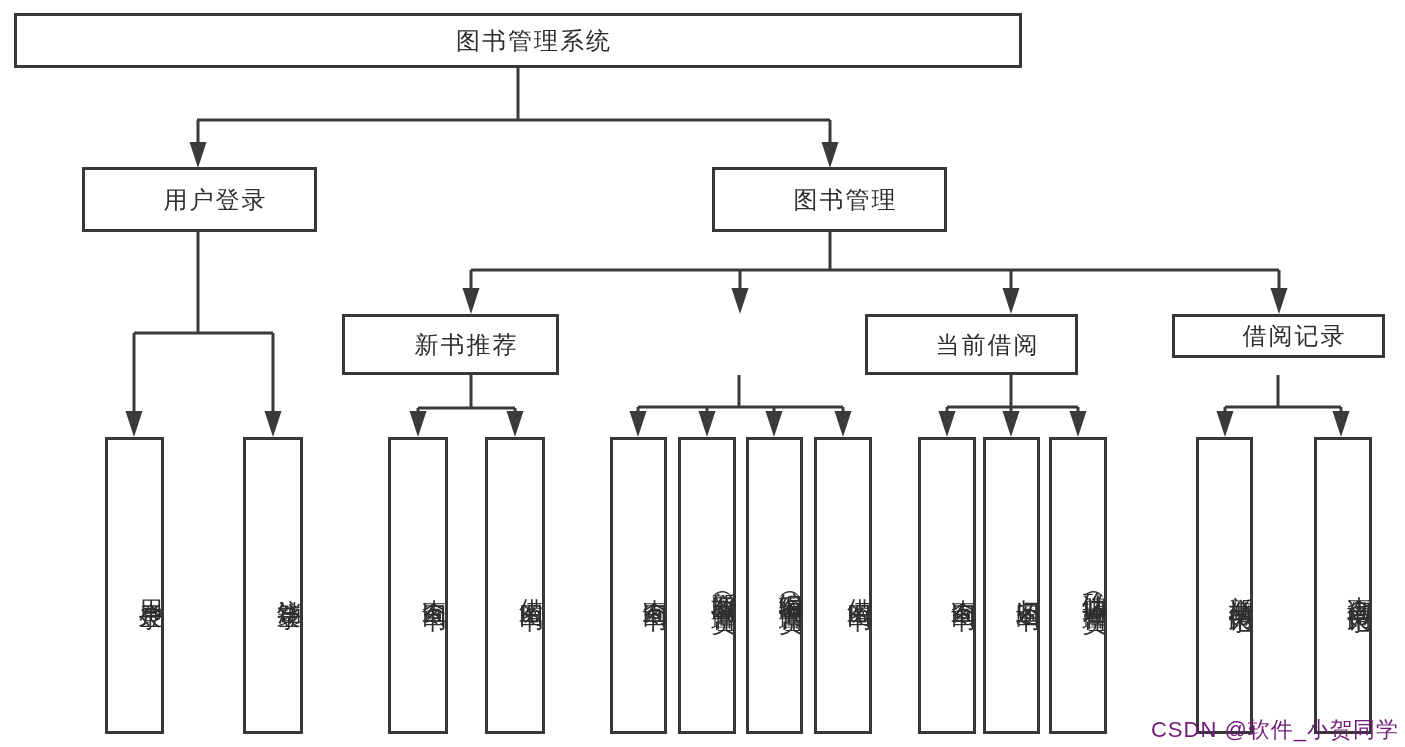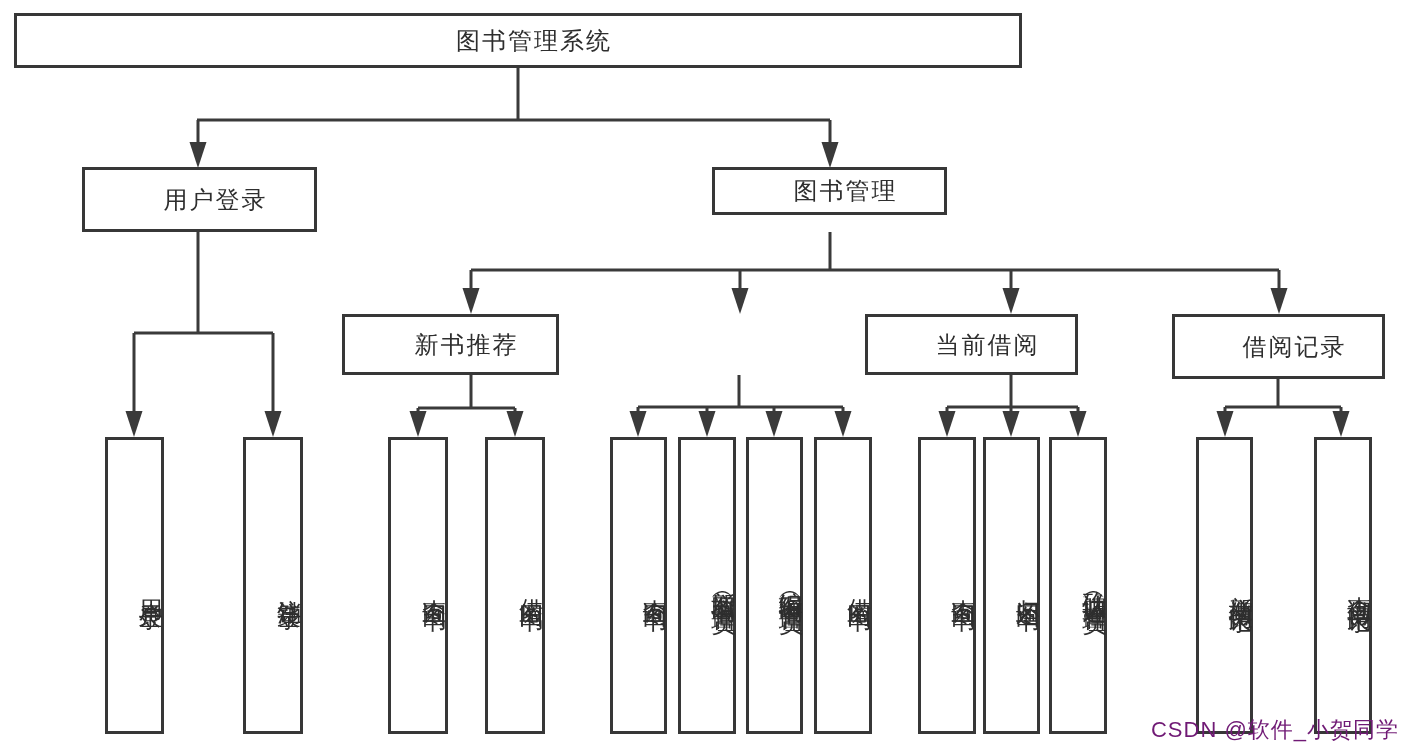--- a/index.html
+++ b/index.html
@@ -97,25 +97,25 @@
       <polygon points="1069.5,411 1086.5,411 1078,437"></polygon>
 
       <polygon points="1216.5,411 1233.5,411 1225,437"></polygon>
       <polygon points="1332.5,411 1349.5,411 1341,437"></polygon>
     </g>
   </svg>
 
   <div class="node" style="left:14px; top:13px; width:1008px; height:55px;">图书管理系统</div>
 
   <div class="node" style="left:82px; top:167px; width:235px; height:65px;">用户登录</div>
-  <div class="node" style="left:712px; top:167px; width:235px; height:48px;">图书管理</div>
+  <div class="node" style="left:712px; top:167px; width:235px; height:65px;">图书管理</div>
 
   <div class="node" style="left:342px; top:314px; width:217px; height:61px;">新书推荐</div>
   <div class="node" style="left:865px; top:314px; width:213px; height:61px;">当前借阅</div>
-  <div class="node" style="left:1172px; top:314px; width:213px; height:65px;">借阅记录</div>
+  <div class="node" style="left:1172px; top:314px; width:213px; height:44px;">借阅记录</div>
 
   <div class="node v" style="left:105px; top:437px; width:59px; height:297px;">用户登录</div>
   <div class="node v" style="left:243px; top:437px; width:60px; height:297px;">注销登录</div>
 
   <div class="node v" style="left:388px; top:437px; width:60px; height:297px;">查询图书</div>
   <div class="node v" style="left:485px; top:437px; width:60px; height:297px;">借阅图书</div>
 
   <div class="node v" style="left:610px; top:437px; width:57px; height:297px;">查询图书</div>
   <div class="node v" style="left:678px; top:437px; width:58px; height:297px;">新增图书（管理员）</div>
   <div class="node v" style="left:746px; top:437px; width:57px; height:297px;">编辑图书（管理员）</div>

